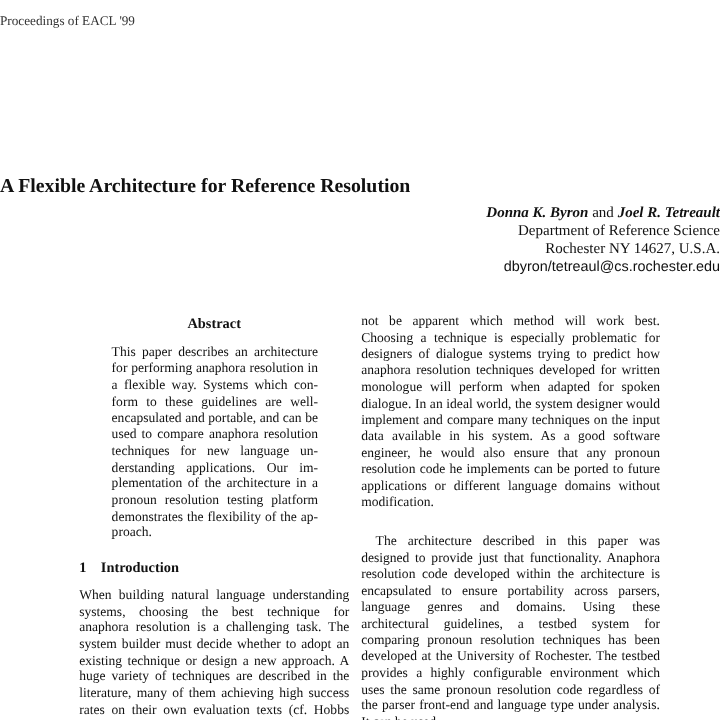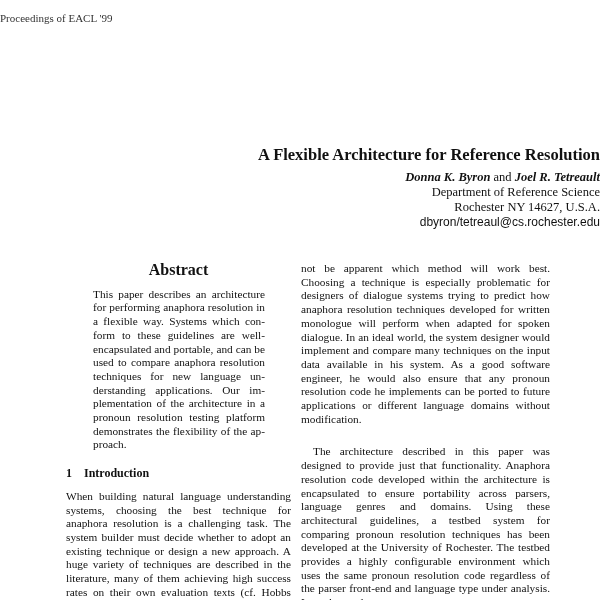--- a/index.html
+++ b/index.html
@@ -1,25 +1,25 @@
 <!DOCTYPE html>
 <html><head>
 <meta charset="utf-8">
 <style>
   html, body { margin:0; padding:0; background:#fff; }
   body { width:600px; height:600px; overflow:hidden; position:relative; font-family:"Liberation Serif", serif; color:#111; }
   .header { position:absolute; top:12px; left:0; width:600px; text-align:left; font-size:11px; color:#333; }
-  .title { position:absolute; top:145px; left:0; width:600px; text-align:right; font-size:16.5px; font-weight:bold; }
+  .title { position:absolute; top:145px; left:0; width:600px; text-align:left; font-size:16.5px; font-weight:bold; }
   .authors { position:absolute; top:170px; left:0; width:600px; text-align:right; font-size:12.5px; line-height:15px; }
   .authors .names { font-weight:bold; font-style:italic; }
   .authors .and { font-weight:normal; font-style:normal; }
   .authors .email { font-family:Liberation Sans, sans-serif; font-size:12px; }
   .col-left { position:absolute; left:66px; top:263px; width:225px; font-size:11.3px; line-height:13.7px; }
   .col-right { position:absolute; left:301px; top:262px; width:249px; font-size:11.3px; line-height:13.7px; }
-  .abs-title { text-align:center; font-weight:bold; font-size:16px; margin:0 0 11px 0; }
+  .abs-title { text-align:center; font-weight:bold; font-size:12px; margin:0 0 11px 0; }
   .abstract { margin:0 26px 0 27px; text-align:justify; hyphens:manual; }
   .sec-title { font-weight:bold; font-size:12px; margin:15px 0 9px 0; }
   .sec-title .num { display:inline-block; width:18px; }
   p { margin:0; text-align:justify; }
   .indent { text-indent:12px; margin-top:19px; }
 </style>
 </head>
 <body>
 
 <div class="header">Proceedings of EACL '99</div>

